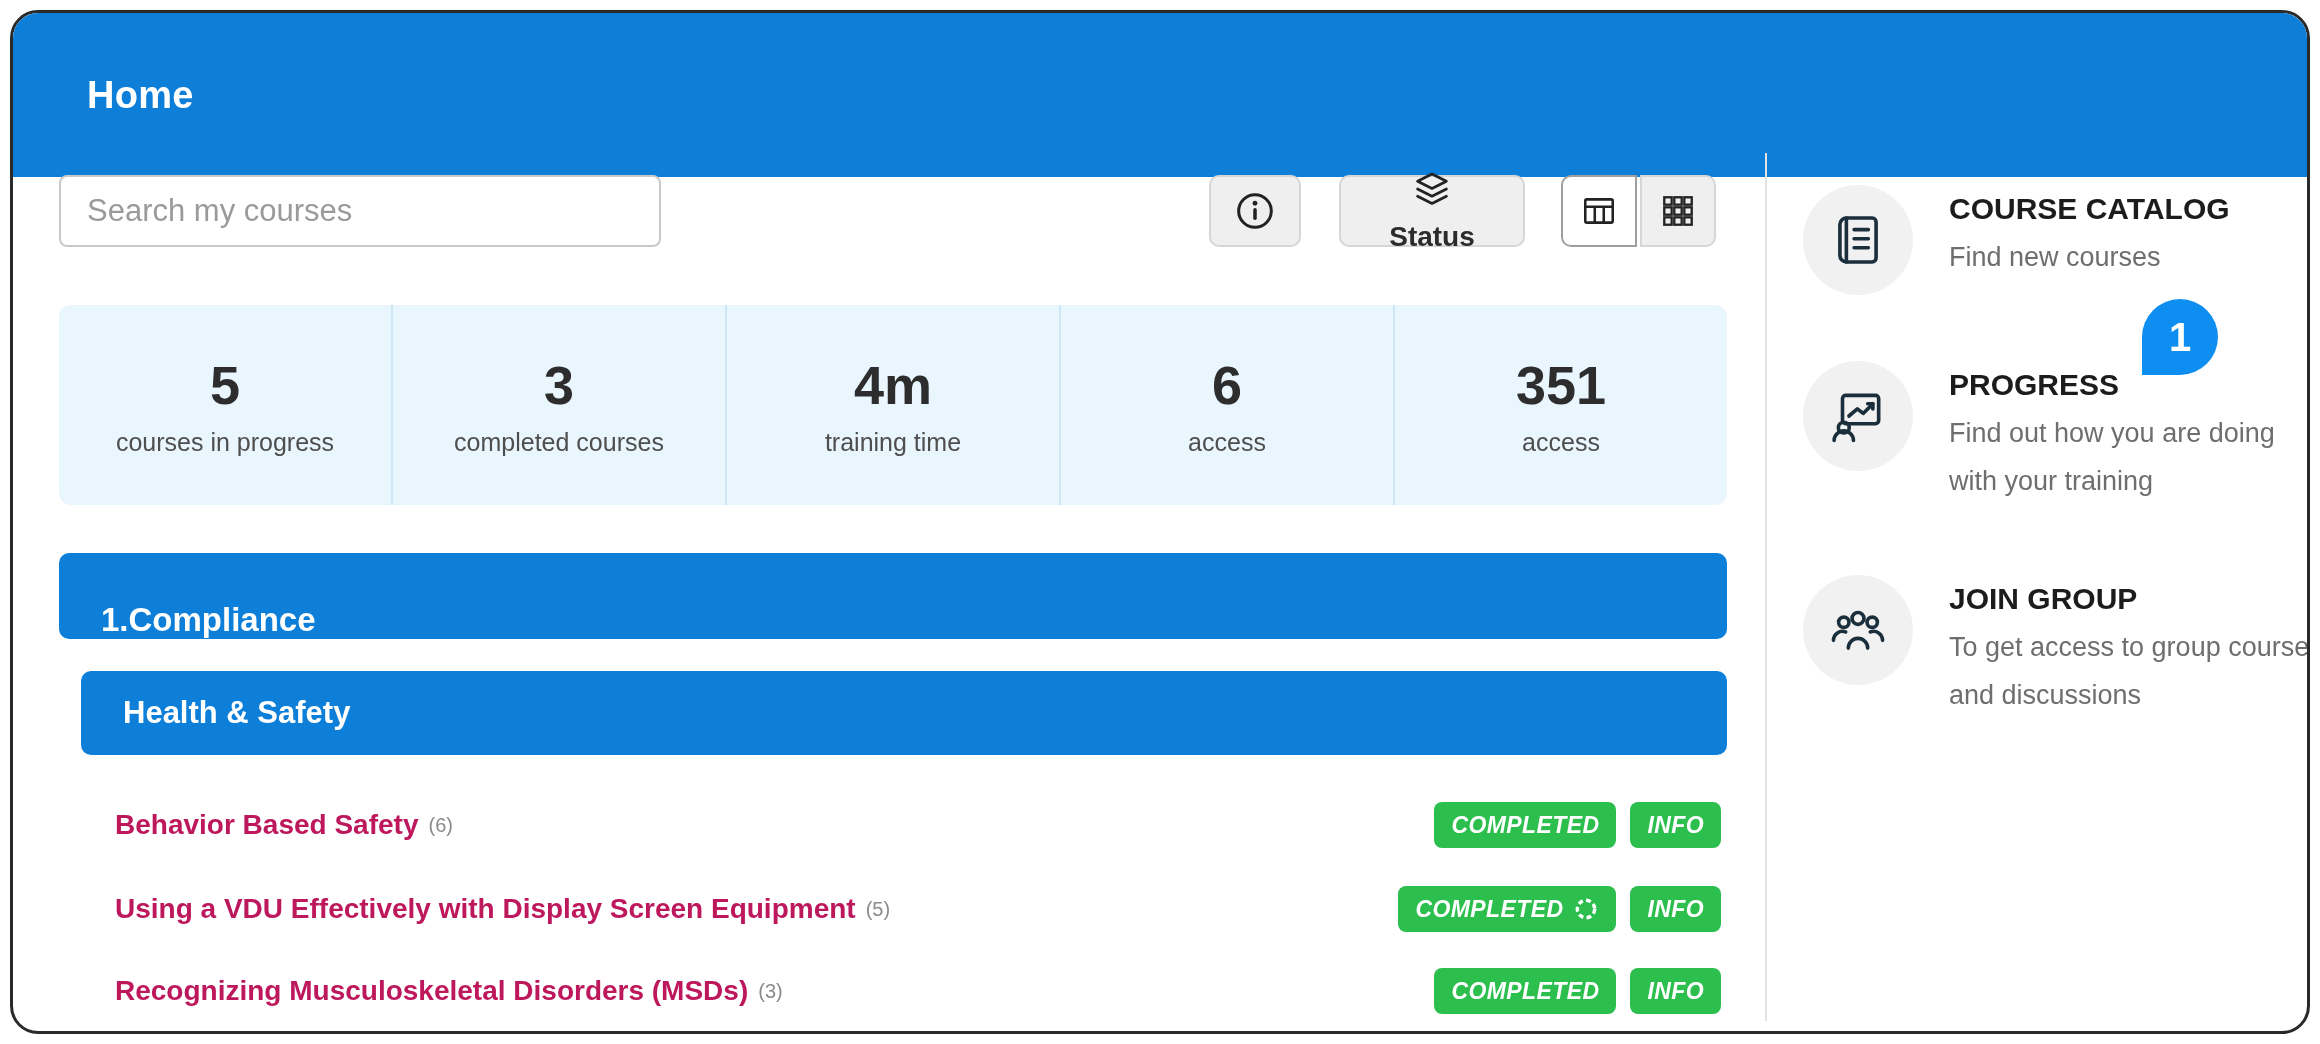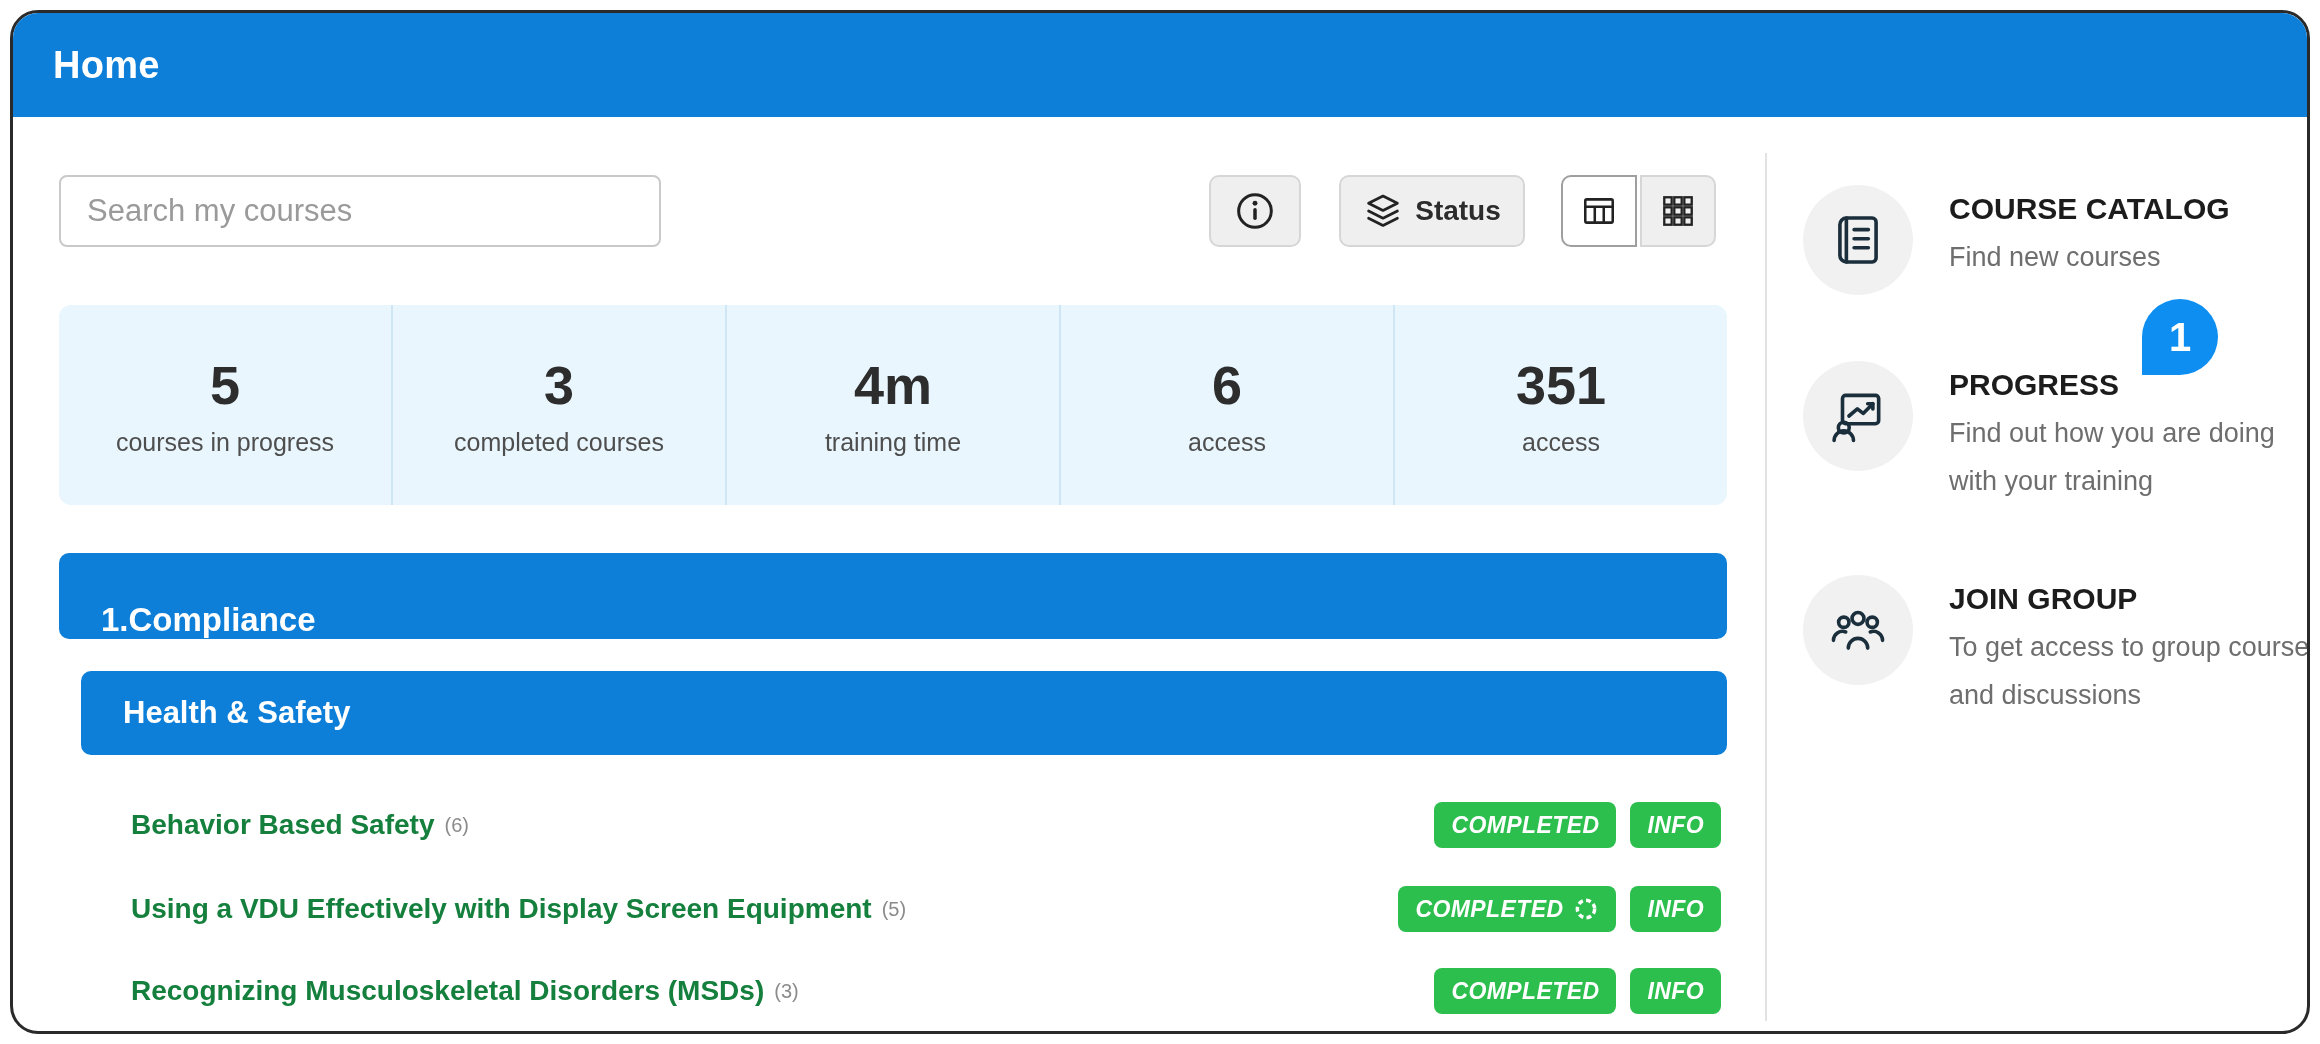--- a/index.html
+++ b/index.html
@@ -8,38 +8,38 @@
     font-family:"Liberation Sans",sans-serif;
     position:relative;overflow:hidden;
   }
   .card{
     position:absolute;left:10px;top:10px;width:2300px;height:1024px;
     border:3px solid #2a2a2a;border-radius:28px;overflow:hidden;
     background:#ffffff;box-sizing:border-box;
   }
   
   .topbar{
-    position:absolute;left:0;top:0;width:100%;height:104px;
+    position:absolute;left:0;top:0;width:100%;height:164px;
     background:#0d7fd9;display:flex;align-items:center;
-    padding-left:40px;box-sizing:border-box;
+    padding-left:74px;box-sizing:border-box;
   }
   .topbar h1{color:#fff;font-size:38px;font-weight:700;margin:0;letter-spacing:.3px;}
 
   
   .search{
     position:absolute;left:46px;top:162px;width:602px;height:72px;
     border:2px solid #c9c9c9;border-radius:8px;font-size:31px;
     padding:0 26px;color:#333;box-sizing:border-box;outline:none;
     font-family:"Liberation Sans",sans-serif;background:#fff;
   }
   .search::placeholder{color:#9a9a9a;}
   .btn{
     position:absolute;top:162px;height:72px;background:#efefef;
     border:2px solid #d6d6d6;border-radius:10px;display:flex;
-    align-items:center;justify-content:center;cursor:pointer;box-sizing:border-box;
+    align-items:center;justify-content:center;cursor:pointer;box-sizing:border-box;flex-direction:column;
   }
   .info-btn{left:1196px;width:92px;}
   .status-btn{left:1326px;width:186px;gap:12px;font-size:28px;font-weight:700;color:#2c2c2c;font-family:"Liberation Sans",sans-serif;}
   .view-toggle{position:absolute;left:1548px;top:162px;height:72px;display:flex;gap:3px;}
   .toggle{
     width:76px;height:72px;background:#efefef;border:2px solid #d6d6d6;
     display:flex;align-items:center;justify-content:center;box-sizing:border-box;cursor:pointer;
   }
   .toggle.active{background:#fff;border-color:#9f9f9f;}
   .toggle:first-child{border-radius:10px 0 0 10px;}
@@ -59,21 +59,21 @@
   .banner{
     position:absolute;background:#0d7fd9;border-radius:10px;display:flex;
     align-items:center;color:#fff;font-weight:700;padding-left:42px;box-sizing:border-box;
   }
   .banner.cat{left:46px;top:540px;width:1668px;height:86px;font-size:33px;align-items:flex-end;}
   .banner.sub{left:68px;top:658px;width:1646px;height:84px;font-size:31px;}
 
   
   .course-row{position:absolute;left:102px;width:1606px;height:56px;display:flex;align-items:center;}
   .row1{top:784px;}.row2{top:868px;}.row3{top:950px;}
-  .course-title{font-size:28px;font-weight:700;color:#15803d;cursor:pointer;margin-left:16px;}
+  .course-title{font-size:28px;font-weight:700;color:#be185d;cursor:pointer;}
   .course-count{font-size:20px;color:#8b8b8b;margin-left:10px;}
   .badges{margin-left:auto;display:flex;gap:14px;align-items:center;}
   .badge{
     height:46px;border-radius:8px;background:#2cbf4e;color:#fff;font-weight:700;
     font-size:23px;display:flex;align-items:center;padding:0 17px;letter-spacing:.4px;gap:10px;font-style:italic;
   }
   .badge.info{cursor:pointer;}
 
   
   .divider{position:absolute;left:1752px;top:140px;width:2px;height:868px;background:#e2e2e2;}

